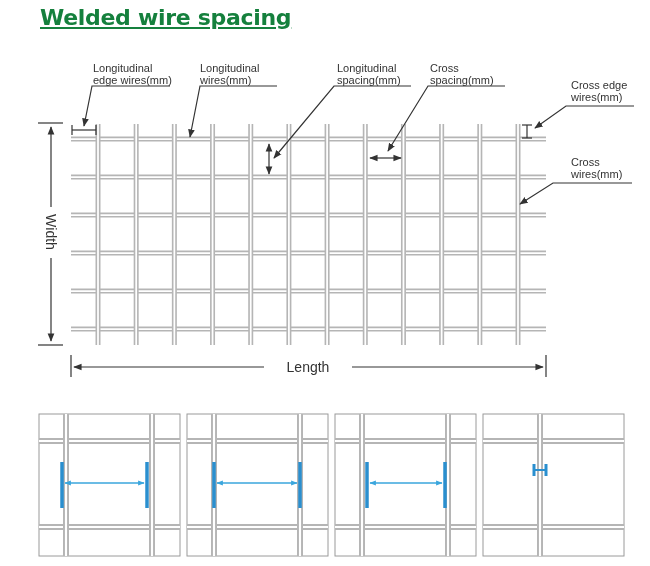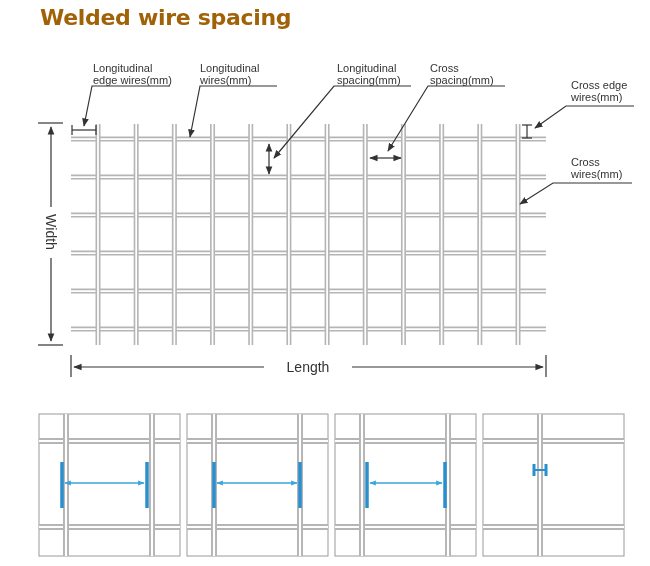--- a/index.html
+++ b/index.html
@@ -1,19 +1,19 @@
 <!DOCTYPE html>
 <html><head>
 <meta charset="utf-8">
 <style>
   html, body { margin: 0; padding: 0; background: #ffffff; }
   body { width: 650px; height: 566px; position: relative; overflow: hidden;
          font-family: "DejaVu Sans", sans-serif; }
   #title { position: absolute; left: 40px; top: 5px; font-size: 22px; font-weight: bold;
-           color: #a16207; letter-spacing: -0.3px; font-family: "DejaVu Sans", sans-serif; }
+           color: #15803d; letter-spacing: -0.3px; font-family: "DejaVu Sans", sans-serif; text-decoration: underline; }
   svg { position: absolute; left: 0; top: 0; }
   .lbl { font-family: "Liberation Sans", sans-serif; font-size: 11px; fill: #333333; }
   .axis-lbl { font-family: "Liberation Sans", sans-serif; font-size: 14px; fill: #333333; }
 </style>
 </head>
 <body>
 
 <div id="title">Welded wire spacing</div>
 
 <svg id="main" width="650" height="566" viewBox="0 0 650 566">

